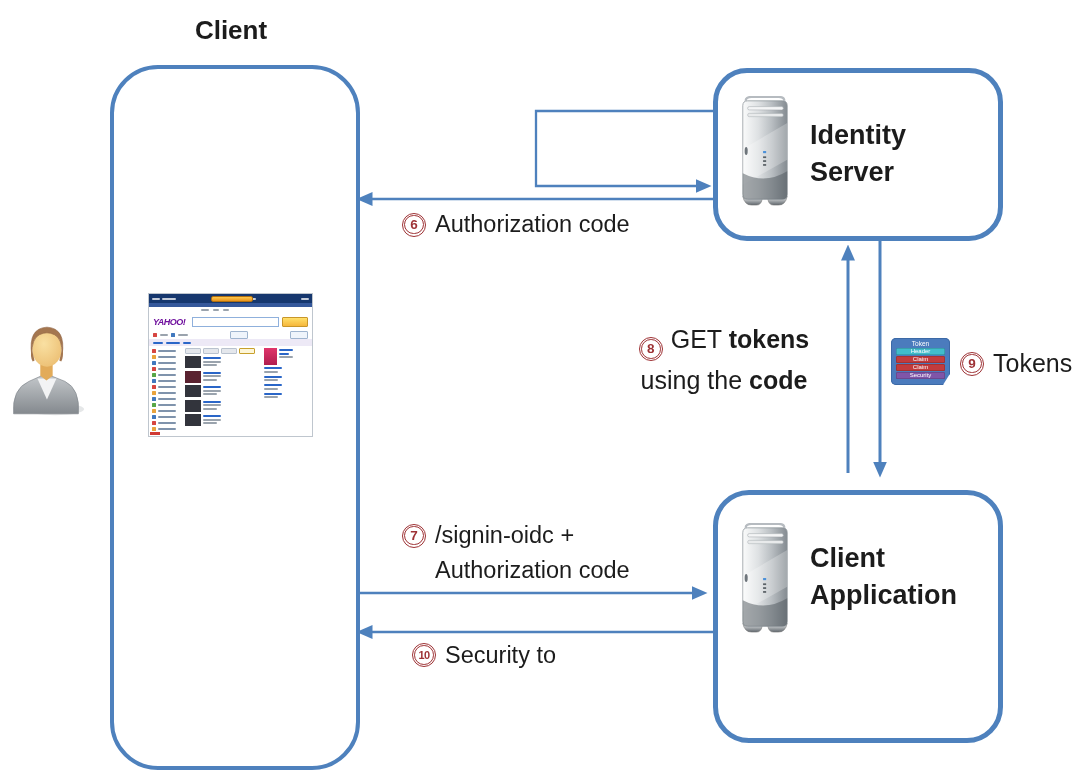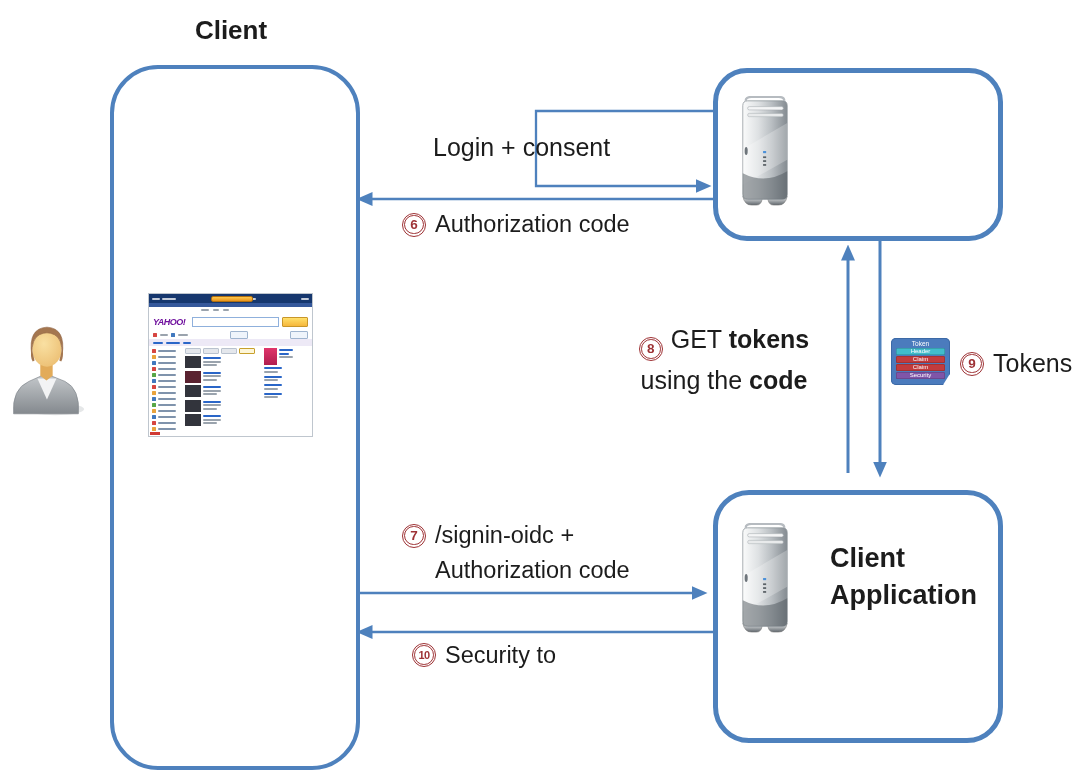--- a/index.html
+++ b/index.html
@@ -6,21 +6,21 @@
   #canvas{position:relative;width:1080px;height:782px;background:#fff;overflow:hidden;
           font-family:"Liberation Sans",sans-serif;color:#1c1c1c;}
   svg.connectors{position:absolute;left:0;top:0;z-index:1;}
   .box{position:absolute;background:#fff;z-index:2;}
   #browser-box{left:110px;top:65px;width:242px;height:697px;border:4.5px solid #4E81BD;border-radius:48px;}
   #identity-box{left:713px;top:68px;width:280px;height:163px;border:5px solid #4E81BD;border-radius:34px;}
   #client-box{left:713px;top:490px;width:280px;height:243px;border:5px solid #4E81BD;border-radius:36px;}
   .node-title{position:absolute;z-index:3;font-weight:bold;}
   #browser-title{left:110px;top:15px;width:242px;text-align:center;font-size:26px;}
   #identity-label{left:810px;top:117px;width:180px;font-size:27px;line-height:37px;}
-  #client-label{left:810px;top:540px;width:190px;font-size:27px;line-height:37px;margin-left:20px;}
+  #client-label{left:810px;top:540px;width:190px;font-size:27px;line-height:37px;}
   .lbl{position:absolute;z-index:3;font-size:23.5px;}
   .cnum{display:inline-flex;align-items:center;justify-content:center;flex:none;
         width:24px;height:24px;border-radius:50%;border:1.4px solid #9E3235;color:#9E3235;
         font-size:13.5px;font-weight:bold;position:relative;box-sizing:border-box;}
   .cnum::after{content:"";position:absolute;inset:1.2px;border:1px solid #9E3235;border-radius:50%;}
   .cnum.ten{font-size:11px;letter-spacing:-0.5px;}
   .flexrow{display:flex;align-items:center;gap:9px;}
   #lbl-login{left:433px;top:133px;font-size:25px;}
   #lbl-6{left:402px;top:211px;}
   #lbl-8{left:612px;top:320px;width:224px;text-align:center;font-size:25px;line-height:38px;}
@@ -151,20 +151,21 @@
     <line x1="880" y1="232" x2="880" y2="462" stroke="#4E81BD" stroke-width="3" marker-end="url(#ah)"></line>
     <line x1="352" y1="593" x2="692" y2="593" stroke="#4E81BD" stroke-width="2.6" marker-end="url(#ah)"></line>
     <line x1="713" y1="632" x2="372" y2="632" stroke="#4E81BD" stroke-width="2.6" marker-end="url(#ah)"></line>
   </svg>
 
   <div class="box" id="browser-box"></div>
   <div class="box" id="identity-box"></div>
   <div class="box" id="client-box"></div>
 
   <div class="node-title" id="browser-title">Client</div>
+  <div class="node-title" id="identity-label">Identity Server</div>
   <div class="node-title" id="client-label">Client Application</div>
 
   <svg class="icon-abs" style="left:732px;top:96px" width="66" height="112">
     <use href="#sym-tower"></use>
   </svg>
   <svg class="icon-abs" style="left:732px;top:523px" width="66" height="112">
     <use href="#sym-tower"></use>
   </svg>
 
   <svg class="icon-abs" style="left:6px;top:320px" width="80" height="100">
@@ -366,21 +367,20 @@
   </div>
 
   <div id="token-icon">
     <div class="ttitle">Token</div>
     <div class="trow">Header</div>
     <div class="trow">Claim</div>
     <div class="trow">Claim</div>
     <div class="trow">Security</div>
   </div>
 
-  <div class="lbl" id="lbl-login">Login + consent</div>
 
   <div class="lbl flexrow" id="lbl-6">
     <span class="cnum">6</span>
     <span>Authorization code</span>
   </div>
 
   <div class="lbl" id="lbl-8">
     <div><span class="cnum">8</span><span>GET</span>
       <b>tokens</b></div>
     <div><span>using the</span>

